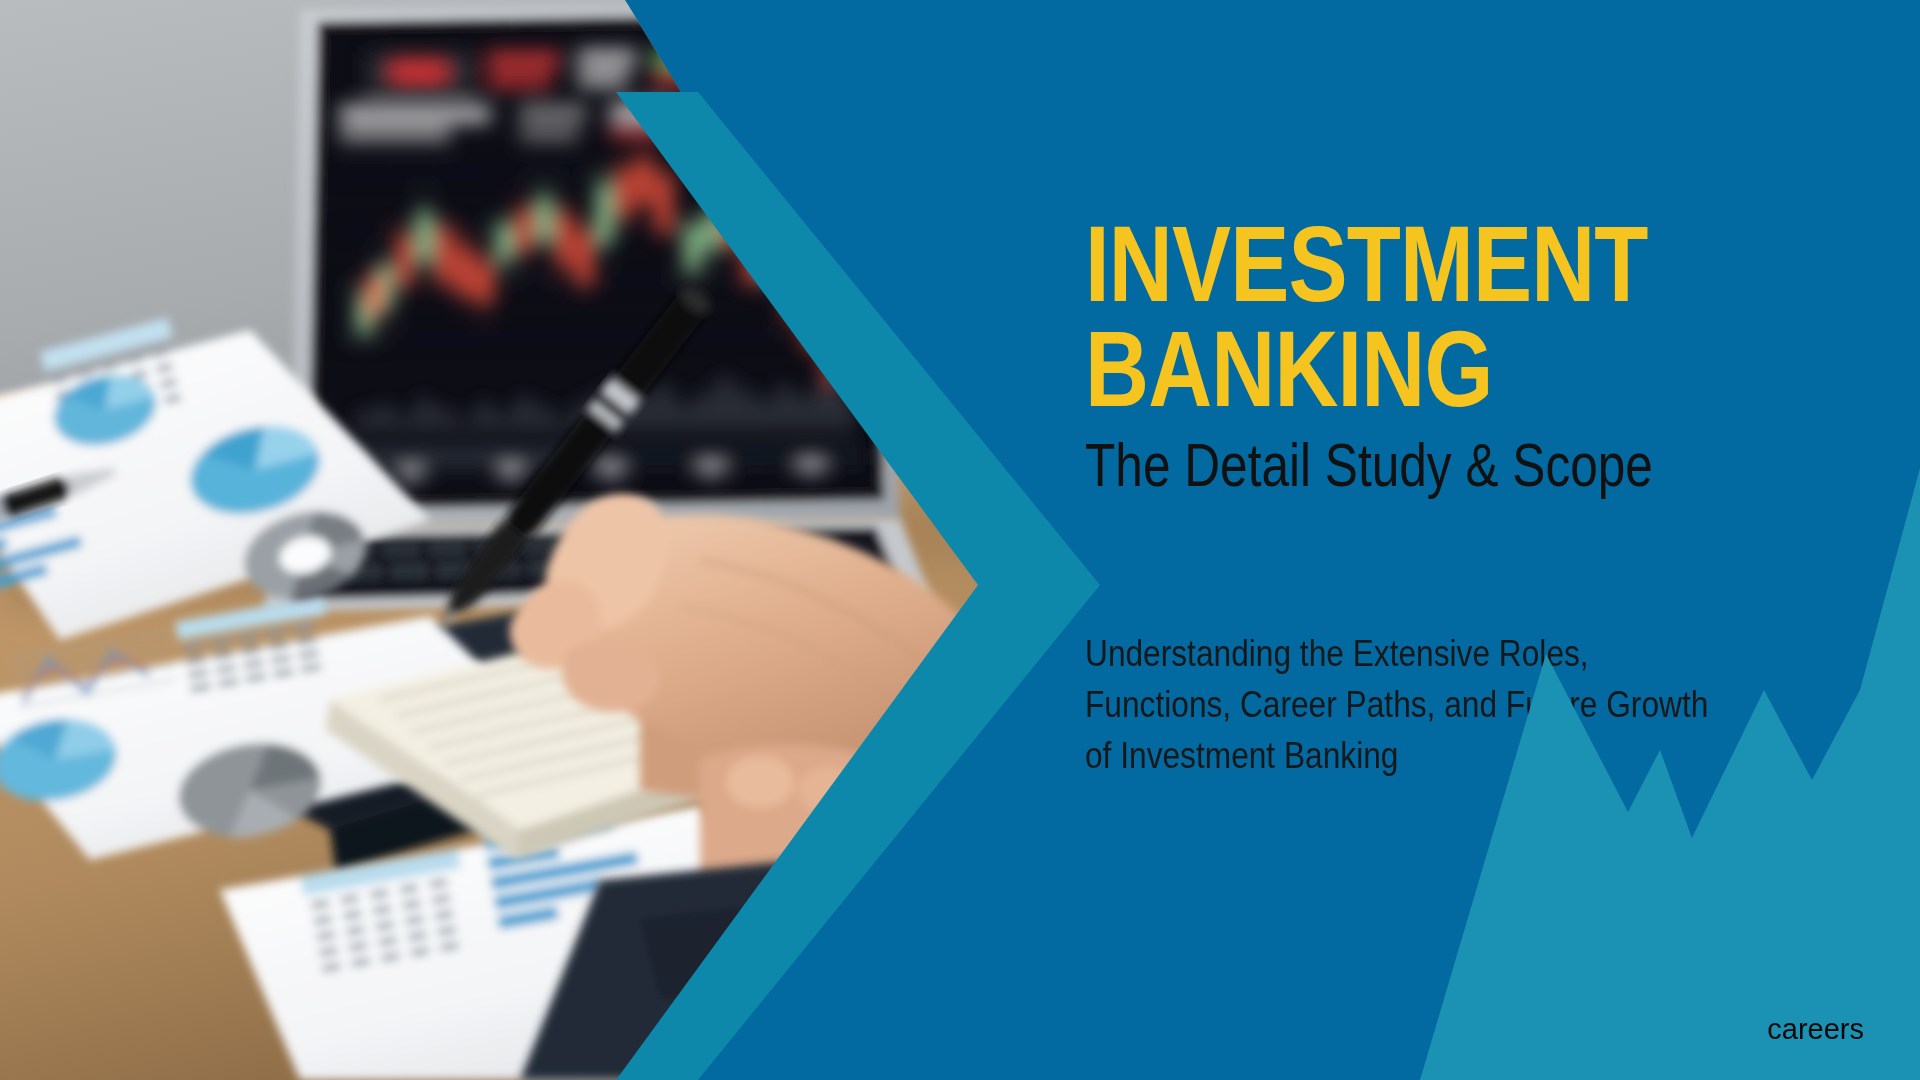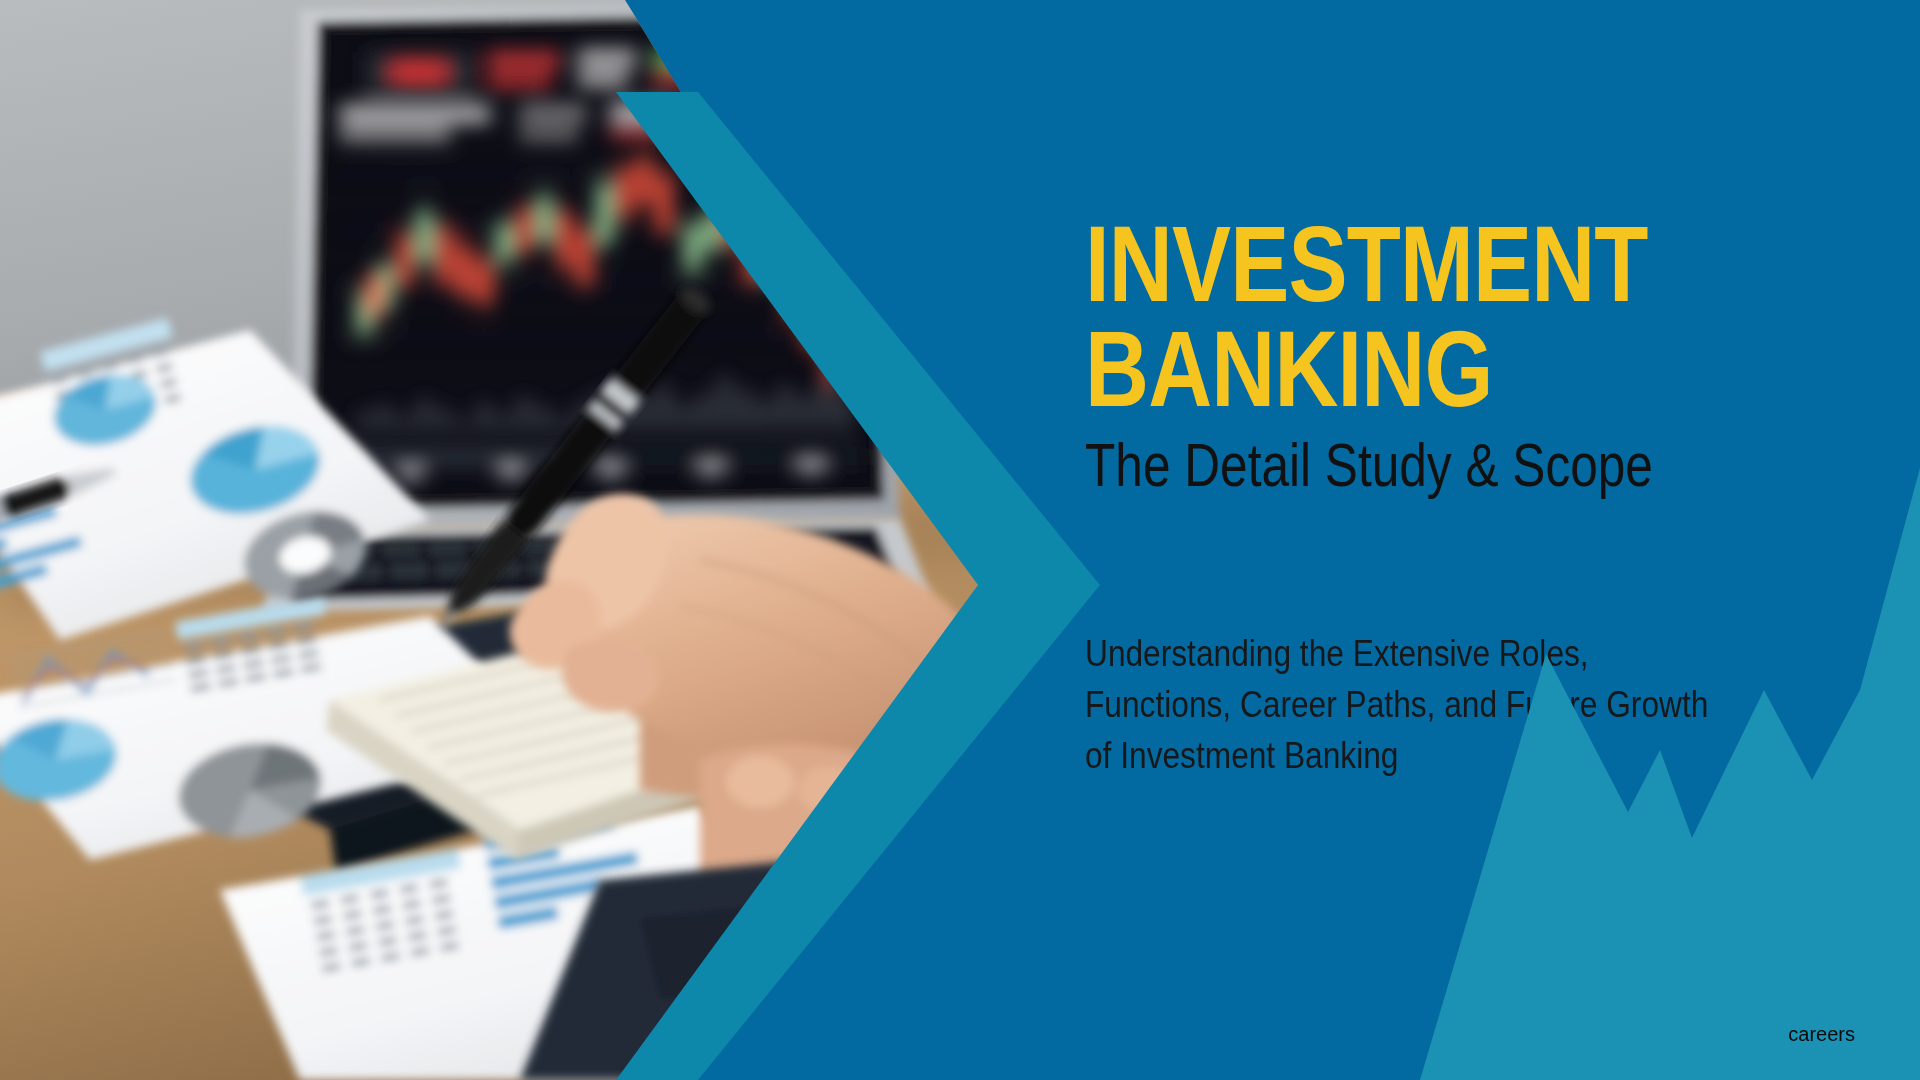--- a/index.html
+++ b/index.html
@@ -118,24 +118,24 @@
     letter-spacing: -3px;
     line-height: 0.9;
     display: block;
     white-space: nowrap;
   }
   #logo .wm-mentor { color: #0a0a0a; }
   #logo .wm-me { color: #f5c41f; }
   #logo .tagline {
     display: block;
     margin-top: -4px;
-    margin-right: 17px;
+    margin-right: 8px;
     font-family: "Liberation Sans Narrow", "Liberation Sans", sans-serif;
     font-weight: 400;
-    font-size: 20px;
+    font-size: 29px;
     letter-spacing: 0px;
     color: #0a0a0a;
     text-align: right;
   }
 </style>
 </head>
 <body>
 
 <div id="slide">
 

